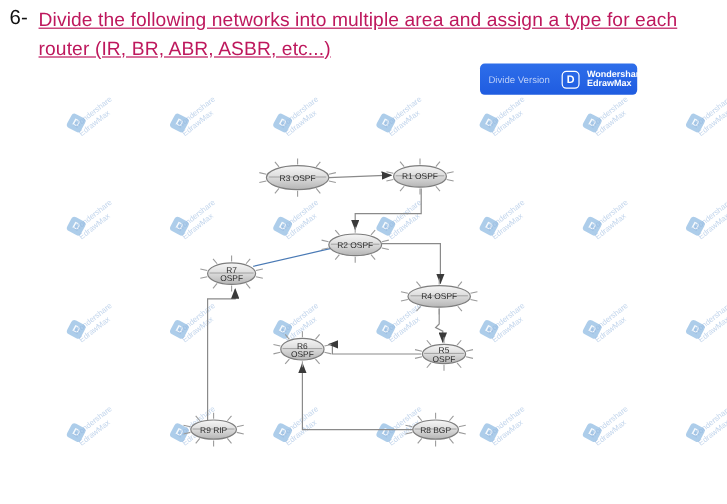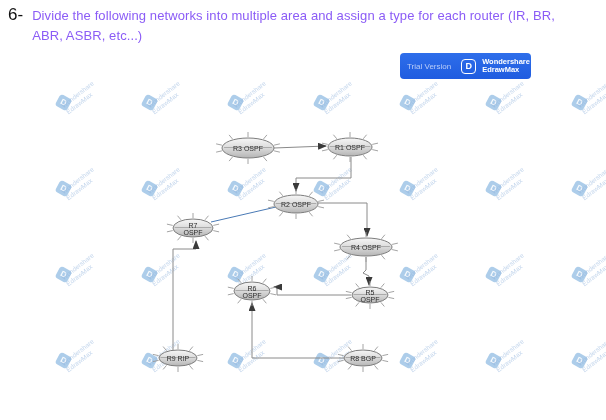--- a/index.html
+++ b/index.html
@@ -2,21 +2,21 @@
 <html><head>
 <meta charset="utf-8">
 <style>
   html,body{margin:0;padding:0;background:#ffffff;}
   #page{position:relative;width:606px;height:420px;background:#ffffff;overflow:hidden;
         font-family:"Liberation Sans",sans-serif;}
 
   
   #header{position:absolute;left:8px;top:6px;display:flex;align-items:flex-start;z-index:3;}
   #qnum{font-size:17px;color:#111;line-height:1.1;margin-right:9px;}
-  #qtext{font-size:13px;color:#8b5cf6;line-height:1.5;width:552px;letter-spacing:.1px;}
+  #qtext{font-size:16px;color:#be185d;line-height:1.5;width:552px;letter-spacing:.1px;text-decoration:underline;}
 
   
   #badge{position:absolute;left:400px;top:53px;width:131px;height:26px;border-radius:4px;
          background:linear-gradient(180deg,#2e6eea,#1f5ce0);display:flex;align-items:center;
          padding:0 7px;box-sizing:border-box;z-index:4;}
   #badge .trial{font-size:8px;color:#b9cdf8;white-space:nowrap;}
   #badge .blogo{width:15px;height:15px;border:1.5px solid #fff;border-radius:4px;margin:0 6px 0 10px;
          display:flex;align-items:center;justify-content:center;color:#fff;font-size:9px;font-weight:bold;
          box-sizing:border-box;flex:0 0 auto;}
   #badge .brand{display:flex;flex-direction:column;line-height:1.08;}
@@ -239,21 +239,21 @@
         </div>
       </div>
     </div>
 
   <div id="header">
     <span id="qnum">6-</span>
     <span id="qtext">Divide the following networks into multiple area and assign a type for each router (IR, BR, ABR, ASBR, etc...)</span>
   </div>
 
   <div id="badge">
-    <span class="trial">Trial Version</span>
+    <span class="trial">Divide Version</span>
     <span class="blogo">D</span>
     <span class="brand">
       <span>Wondershare</span>
       <span>EdrawMax</span>
     </span>
   </div>
 
   <svg id="diagram" width="606" height="420" viewBox="0 0 606 420">
       <defs>
         <linearGradient id="nodeGrad" x1="0" y1="0" x2="0" y2="1">

